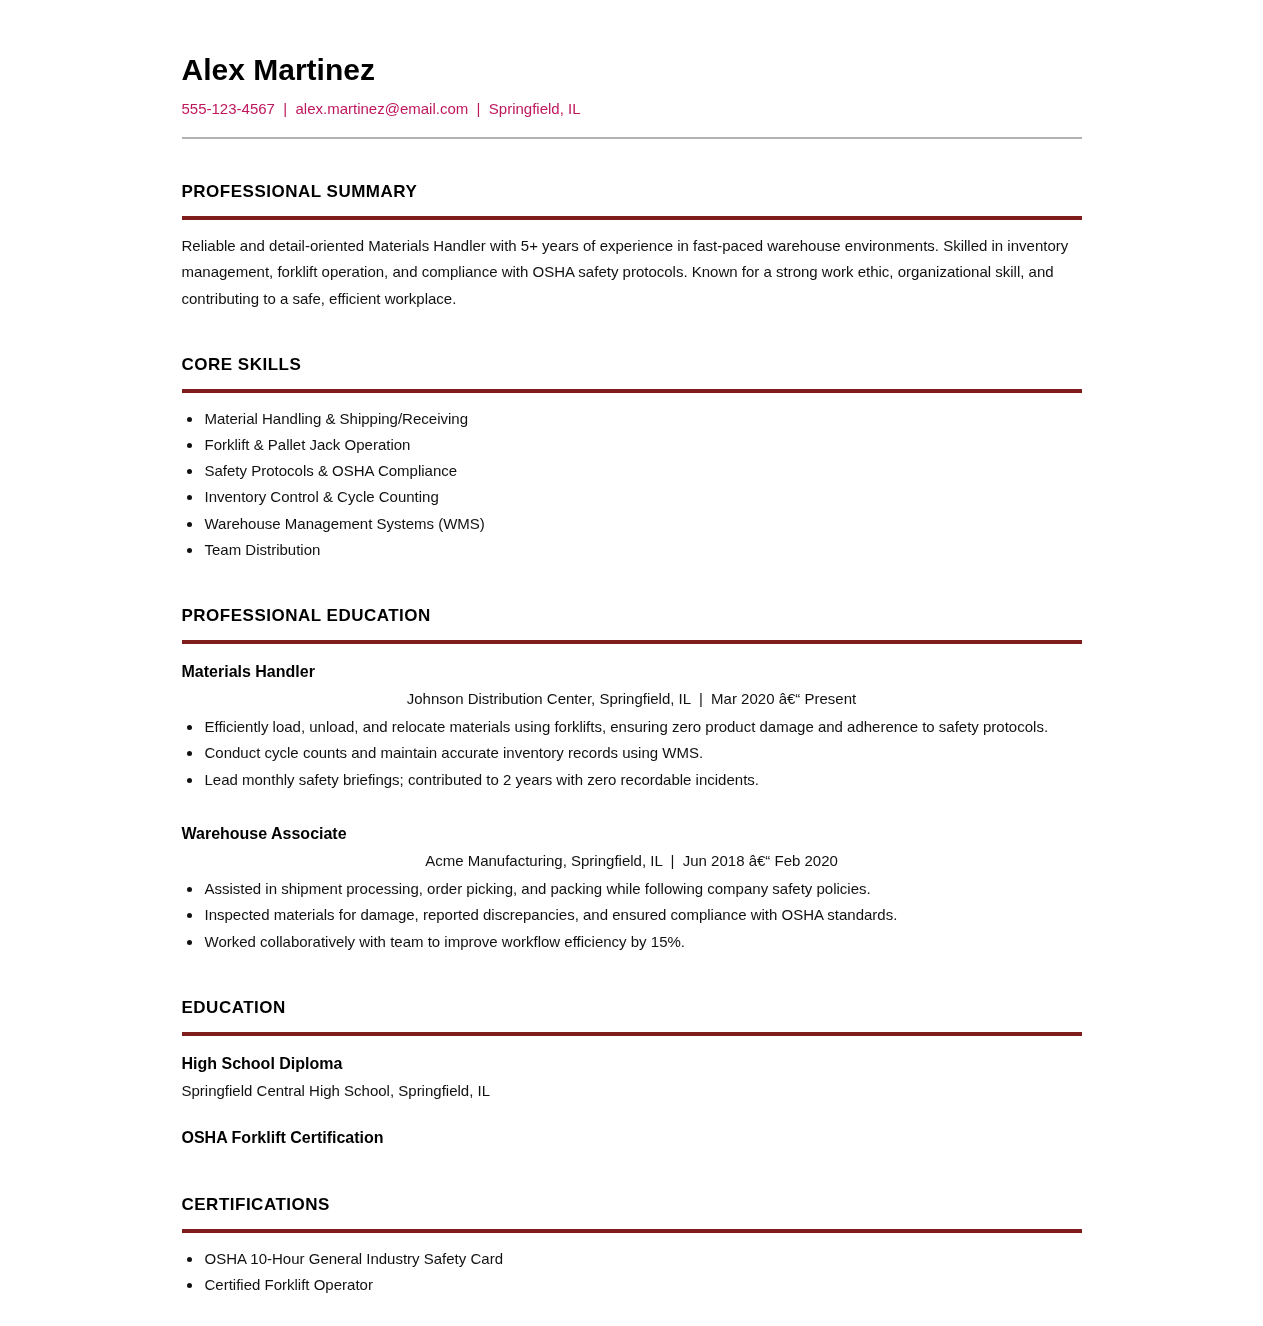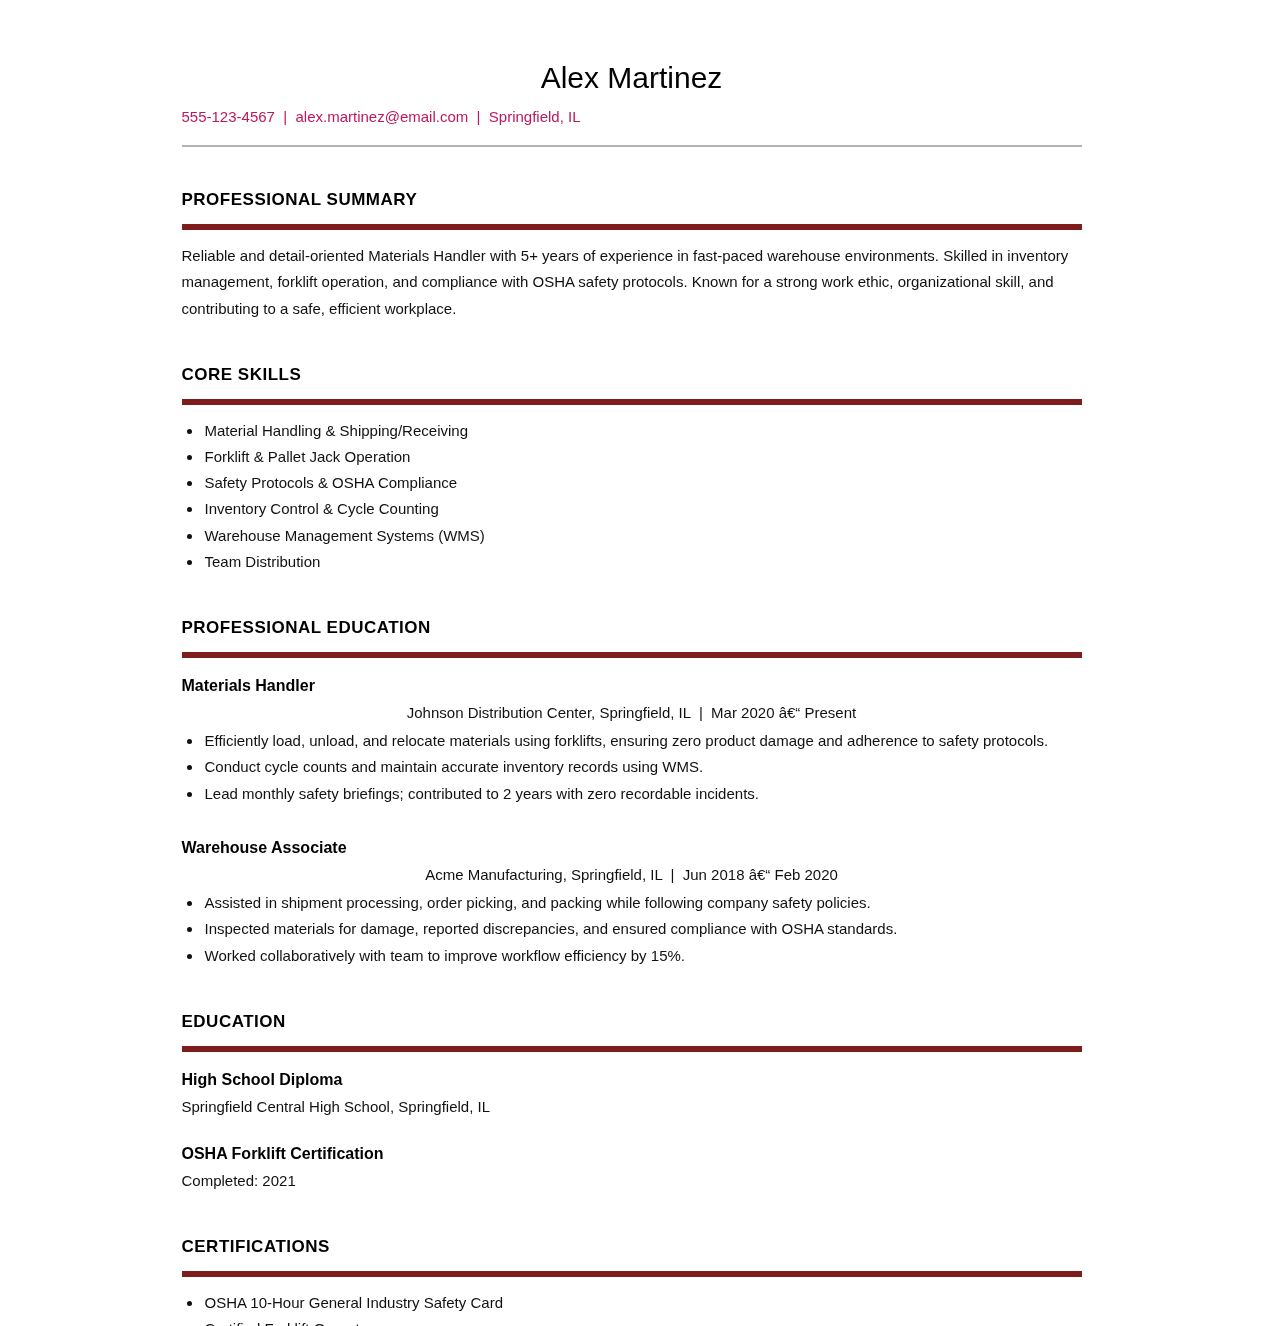--- a/index.html
+++ b/index.html
@@ -13,46 +13,45 @@
     line-height: 1.75;
   }
   .page {
     width: 900px;
     margin: 0 auto;
     padding: 52px 0 70px;
   }
 
   
   h1 {
-    margin: 8px;
+    margin: 0;
     font-size: 30px;
     line-height: 1.2;
-    font-weight: normal;
+    font-weight: bold;
     color: #000000;
-    text-align: center;
   }
   .contact {
     margin: 8px 0 0;
     color: #be185d;
   }
   .header-rule {
     border: none;
     border-top: 2px solid #b3b3b3;
     margin: 15px 0 0;
   }
 
   
   h2 {
     margin: 38px 0 0;
     padding-bottom: 9px;
     font-size: 17px;
     letter-spacing: 0.5px;
     font-weight: bold;
     color: #000000;
-    border-bottom: 6px solid #7f1d1d;
+    border-bottom: 4px solid #7f1d1d;
   }
 
   .body-text { margin: 13px 0 10px; }
 
   .bullet-list {
     margin: 13px 0 0;
     padding-left: 21px;
   }
   .bullet-list li { padding-left: 2px; }
 
@@ -128,21 +127,20 @@
   <section>
     <h2>EDUCATION</h2>
 
     <div class="edu-entry">
       <h3>High School Diploma</h3>
       <p>Springfield Central High School, Springfield, IL</p>
     </div>
 
     <div class="edu-entry">
       <h3>OSHA Forklift Certification</h3>
-      <p>Completed: 2021</p>
     </div>
   </section>
 
   <section>
     <h2>CERTIFICATIONS</h2>
     <ul class="bullet-list">
       <li>OSHA 10-Hour General Industry Safety Card</li>
       <li>Certified Forklift Operator</li>
     </ul>
   </section>

